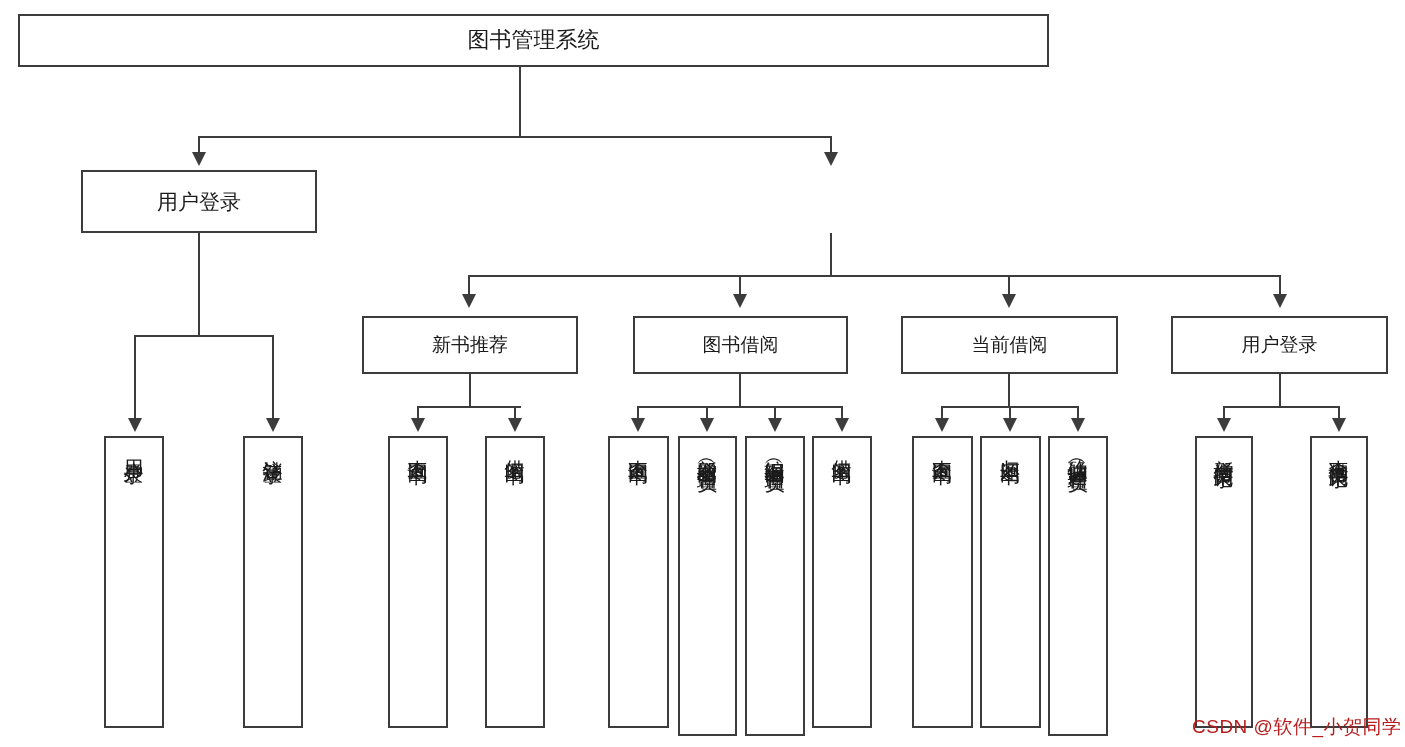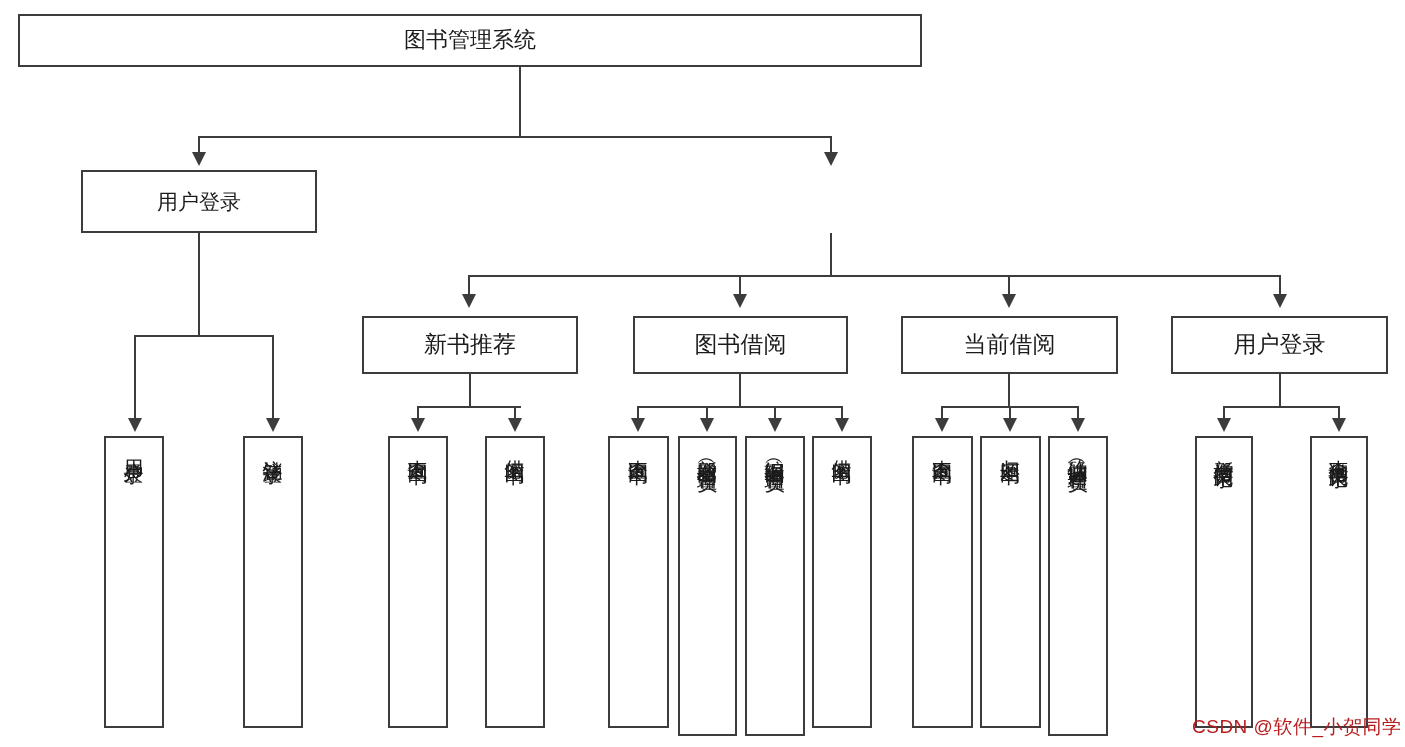--- a/index.html
+++ b/index.html
@@ -26,21 +26,21 @@
     border: 2px solid #3c3c3c;
     display: flex;
     align-items: center;
     justify-content: center;
     color: #1b1b1b;
     text-align: center;
     line-height: 1.12;
   }
   .node.root      { font-size: 22px; }
   .node.level2    { font-size: 21px; }
-  .node.level3    { font-size: 23px; }
+  .node.level3    { font-size: 19px; }
 
   .node.leaf {
     font-size: 20px;
     padding: 6px 0;
     align-items: flex-start;
   }
   .leaf .vtext {
     writing-mode: vertical-rl;
     text-orientation: upright;
     letter-spacing: 2px;
@@ -72,21 +72,21 @@
     font-size: 19px;
     white-space: nowrap;
     letter-spacing: 0.5px;
   }
 </style>
 </head>
 <body>
 
 <div id="canvas">
 
-  <div class="node root" style="left:18px; top:14px; width:904px; height:53px;">
+  <div class="node root" style="left:18px; top:14px; width:1031px; height:53px;">
     <span>图书管理系统</span>
   </div>
 
   <div class="vline" style="left:519px; top:67px; height:70px;"></div>
 
   <div class="hline" style="left:198px; top:136px; width:634px;"></div>
 
   <div class="vline" style="left:198px; top:136px; height:20px;"></div>
   <div class="arrow" style="left:192px; top:152px;"></div>
 

